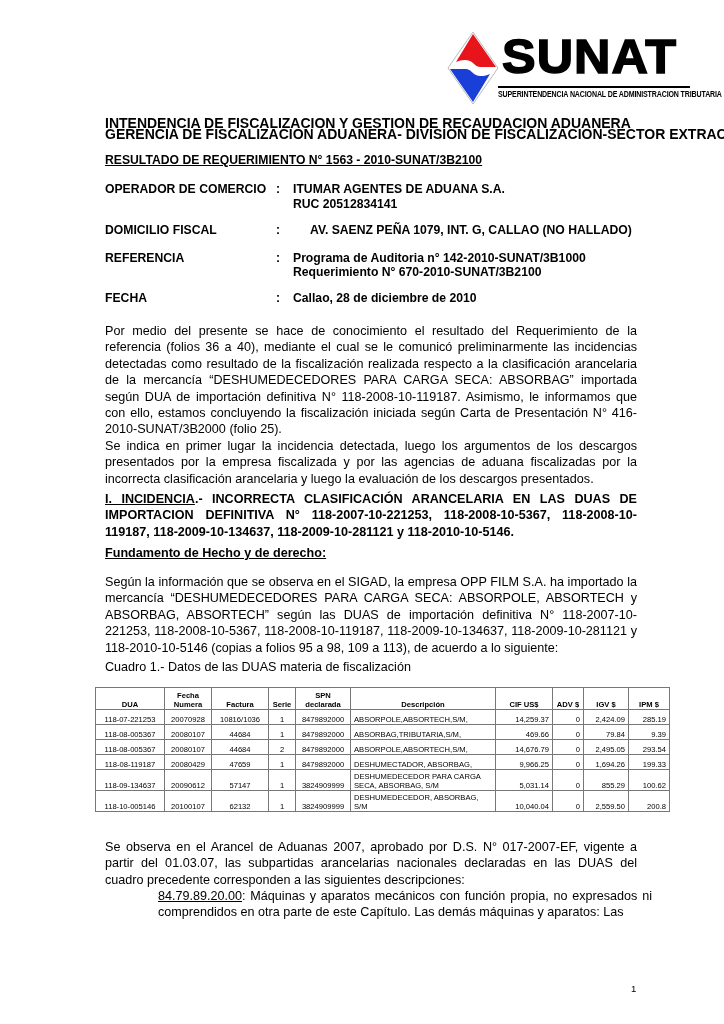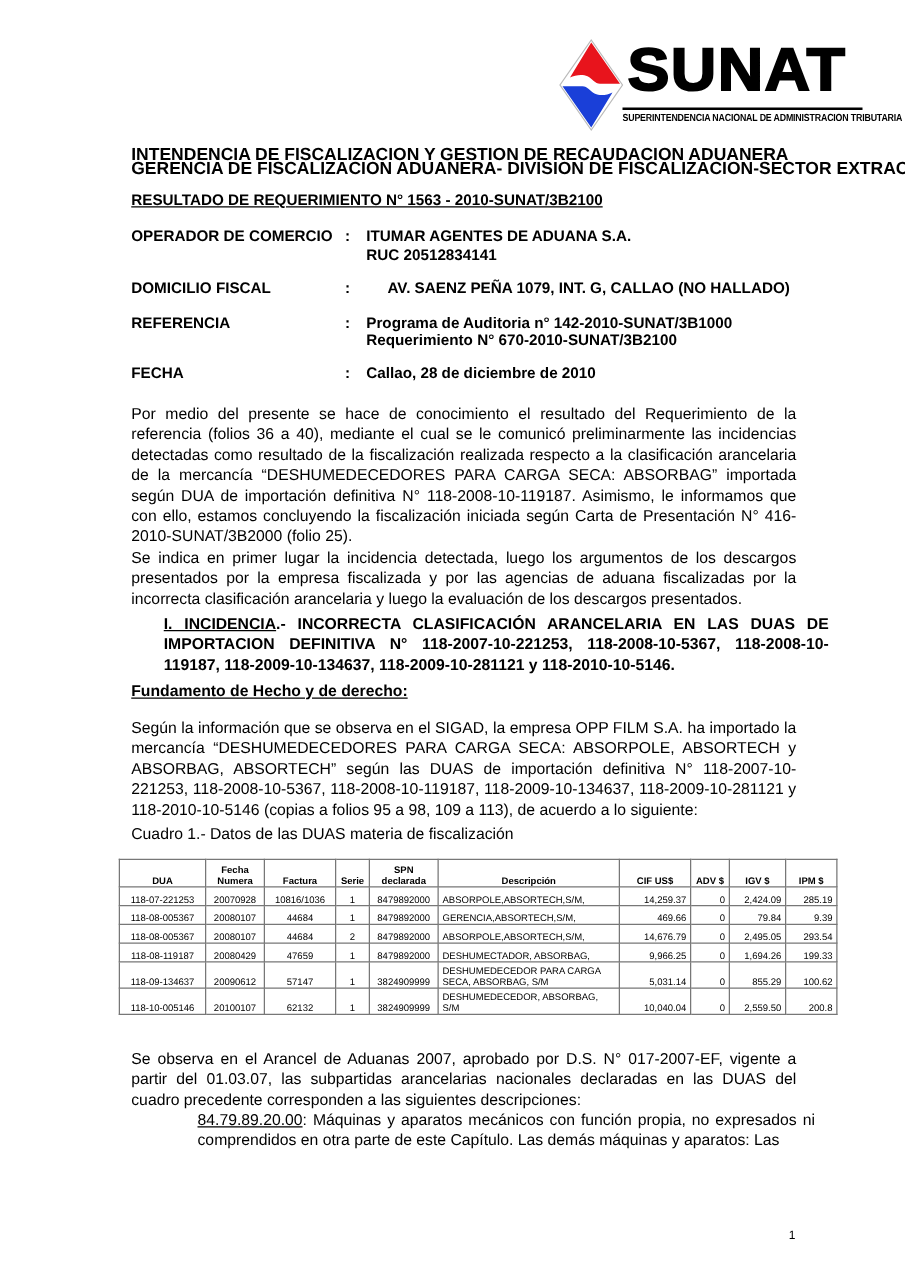--- a/index.html
+++ b/index.html
@@ -79,21 +79,21 @@
 </div>
 <div>
   <div class="abs field-label" style="top:291px;">FECHA</div>
   <div class="abs field-colon" style="top:291px;">:</div>
   <div class="abs field-value" style="top:291px;">Callao, 28 de diciembre de 2010</div>
 </div>
 
 <div class="abs para" style="top:323px;">Por medio del presente se hace de conocimiento el resultado del Requerimiento de la referencia (folios 36 a 40), mediante el cual se le comunicó preliminarmente las incidencias detectadas como resultado de la fiscalización realizada respecto a la clasificación arancelaria de la mercancía “DESHUMEDECEDORES PARA CARGA SECA: ABSORBAG” importada según DUA de importación definitiva N° 118-2008-10-119187. Asimismo, le informamos que con ello, estamos concluyendo la fiscalización iniciada según Carta de Presentación N° 416-2010-SUNAT/3B2000 (folio 25).</div>
 <div class="abs para" style="top:438px;">Se indica en primer lugar la incidencia detectada, luego los argumentos de los descargos presentados por la empresa fiscalizada y por las agencias de aduana fiscalizadas por la incorrecta clasificación arancelaria y luego la evaluación de los descargos presentados.</div>
 
-<div class="abs para bold" style="top:491px;margin-left:26px;">
+<div class="abs para bold" style="top:491px;">
   <span class="u">I.  INCIDENCIA</span><span>.- INCORRECTA CLASIFICACIÓN ARANCELARIA EN LAS DUAS DE IMPORTACION DEFINITIVA N° 118-2007-10-221253, 118-2008-10-5367, 118-2008-10-119187, 118-2009-10-134637, 118-2009-10-281121 y 118-2010-10-5146.</span>
 </div>
 
 <div class="abs para bold u" style="top:545px; width:auto; white-space:nowrap;">Fundamento de Hecho y de derecho:</div>
 
 <div class="abs para" style="top:574px;">Según la información que se observa en el SIGAD, la empresa OPP FILM S.A. ha importado la mercancía “DESHUMEDECEDORES PARA CARGA SECA: ABSORPOLE, ABSORTECH y ABSORBAG, ABSORTECH” según las DUAS de importación definitiva N° 118-2007-10-221253, 118-2008-10-5367, 118-2008-10-119187, 118-2009-10-134637, 118-2009-10-281121 y 118-2010-10-5146 (copias a folios 95 a 98, 109 a 113), de acuerdo a lo siguiente:</div>
 
 <div class="abs para" style="top:659px; width:auto; white-space:nowrap;">Cuadro 1.- Datos de las DUAS materia de fiscalización</div>
 
 <table class="duas">
@@ -123,21 +123,21 @@
       <td class="r">0</td>
       <td class="r">2,424.09</td>
       <td class="r">285.19</td>
     </tr>
     <tr>
       <td class="c">118-08-005367</td>
       <td class="c">20080107</td>
       <td class="c">44684</td>
       <td class="c">1</td>
       <td class="c">8479892000</td>
-      <td class="l">GERENCIA,ABSORTECH,S/M,</td>
+      <td class="l">ABSORBAG,TRIBUTARIA,S/M,</td>
       <td class="r">469.66</td>
       <td class="r">0</td>
       <td class="r">79.84</td>
       <td class="r">9.39</td>
     </tr>
     <tr>
       <td class="c">118-08-005367</td>
       <td class="c">20080107</td>
       <td class="c">44684</td>
       <td class="c">2</td>

